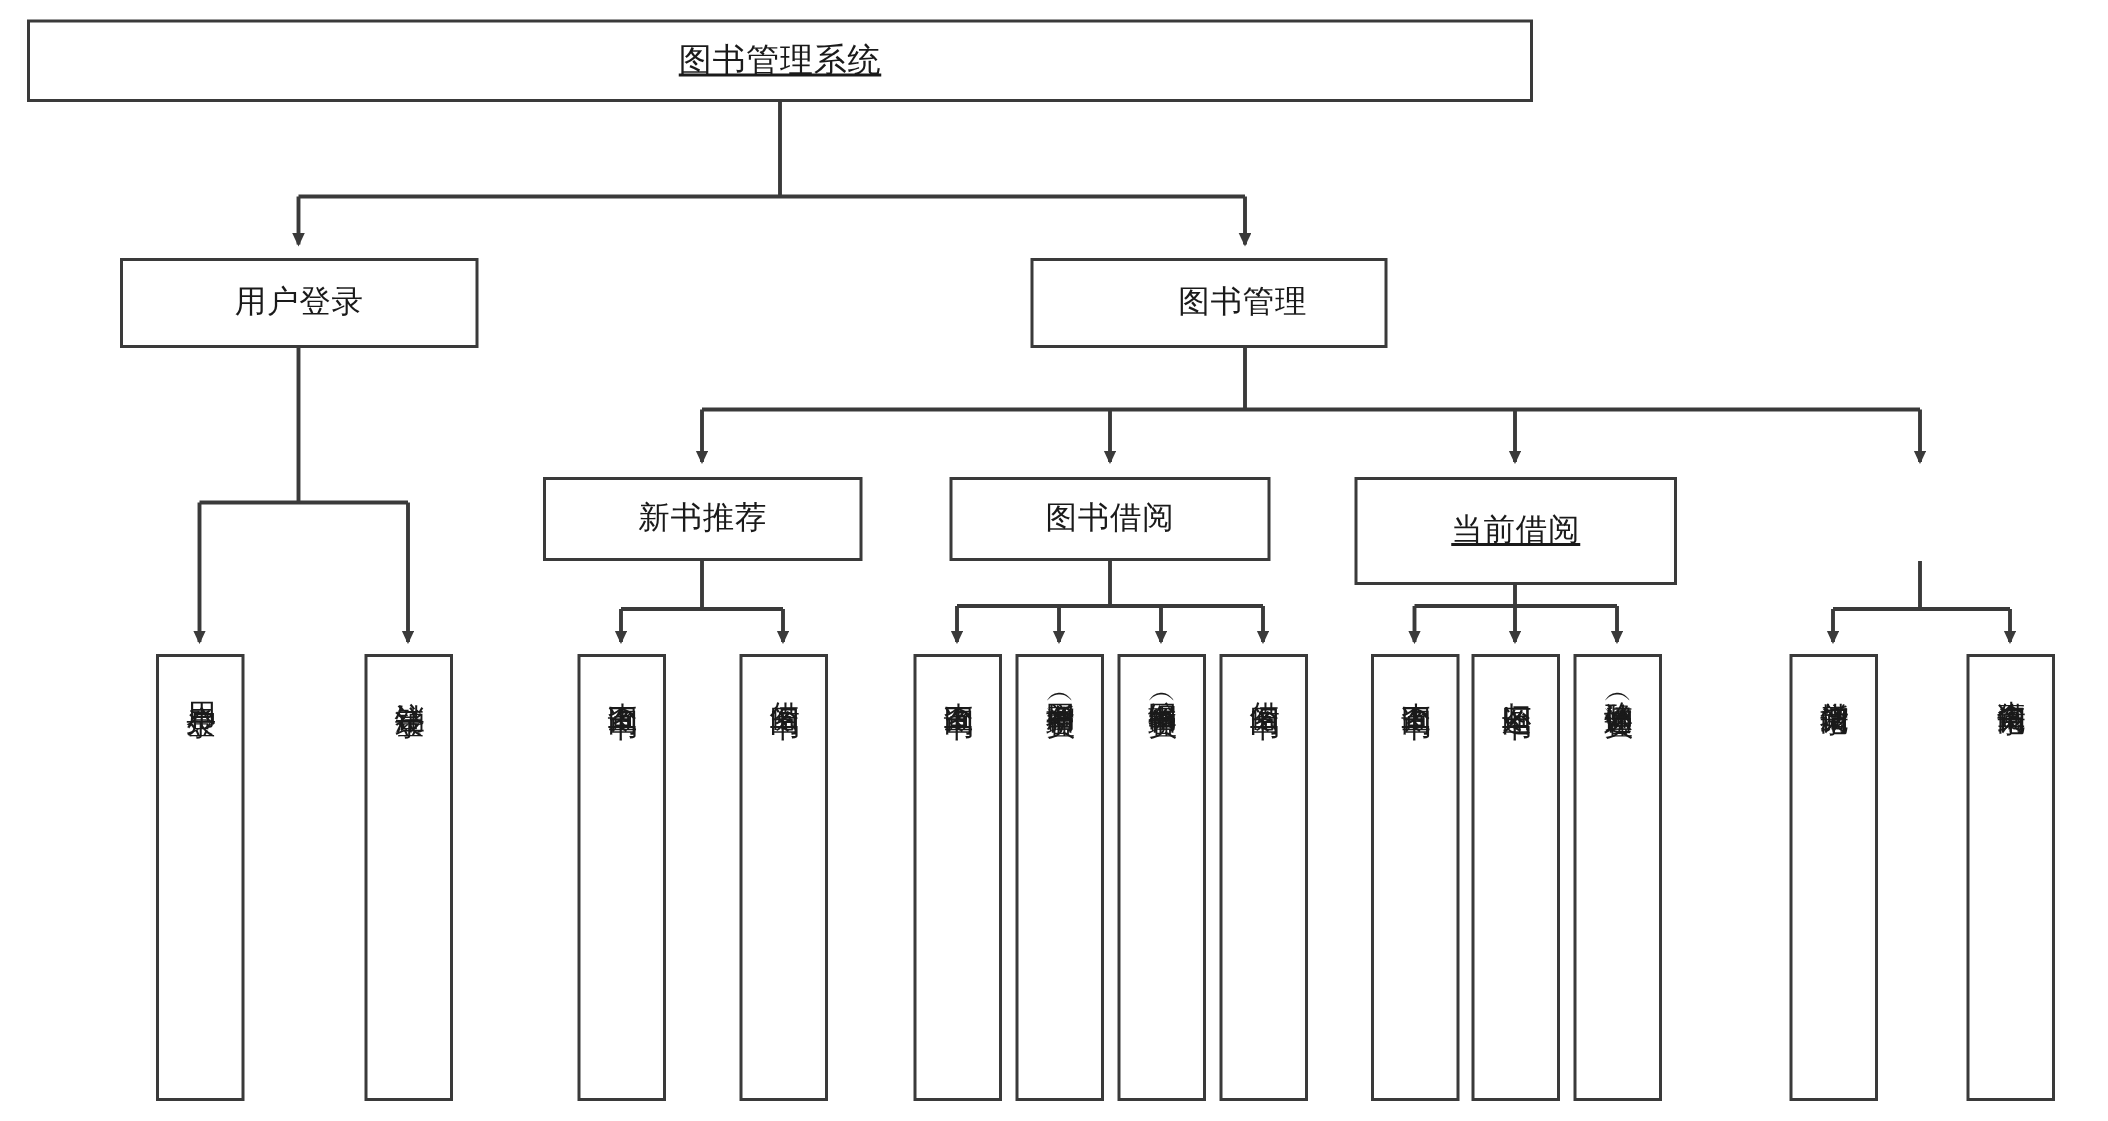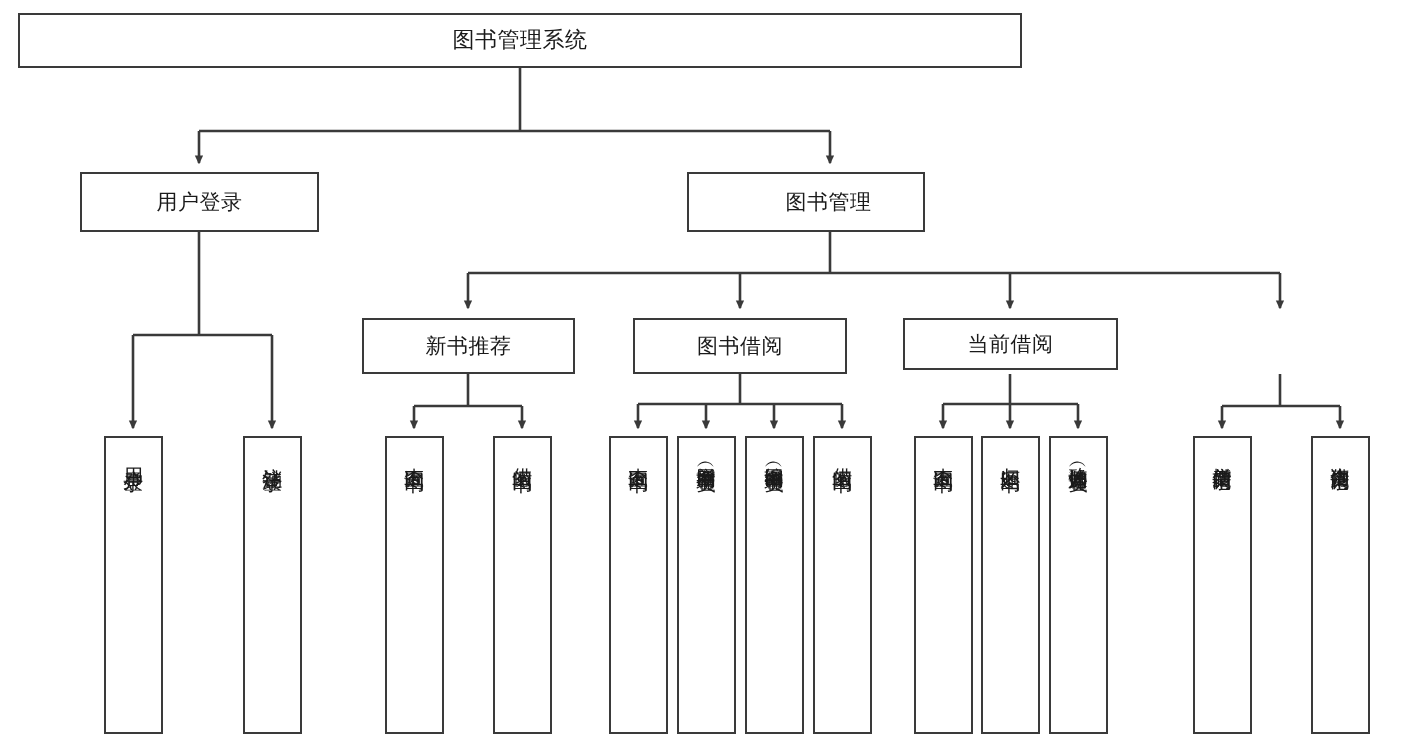--- a/index.html
+++ b/index.html
@@ -41,20 +41,21 @@
     line-height: 1.12;
     white-space: nowrap;
   }
   .node.horizontal .label {
     font-size: 21px;
     letter-spacing: 0.5px;
   }
   .node.root .label {
     font-size: 22px;
     letter-spacing: 0.5px;
+    text-decoration: underline;
   }
   .node.vertical {
     align-items: flex-start;
     padding-top: 14px;
   }
   .node.vertical .label {
     writing-mode: vertical-rl;
     text-orientation: upright;
     font-size: 20px;
     line-height: 1.22;
@@ -141,21 +142,21 @@
   <div class="node horizontal" style="left:687px; top:172px; width:238px; height:60px;padding-left:45px;">
     <span class="label">图书管理</span>
   </div>
 
   <div class="node horizontal" style="left:362px; top:318px; width:213px; height:56px;">
     <span class="label">新书推荐</span>
   </div>
   <div class="node horizontal" style="left:633px; top:318px; width:214px; height:56px;">
     <span class="label">图书借阅</span>
   </div>
-  <div class="node horizontal" style="left:903px; top:318px; width:215px; height:52px;">
+  <div class="node horizontal" style="left:903px; top:318px; width:215px; height:72px;text-decoration:underline;">
     <span class="label">当前借阅</span>
   </div>
 
   <div class="node vertical" style="left:104px; top:436px; width:59px; height:298px;">
     <span class="label">用户登录</span>
   </div>
   <div class="node vertical" style="left:243px; top:436px; width:59px; height:298px;">
     <span class="label">注销登录</span>
   </div>
 

